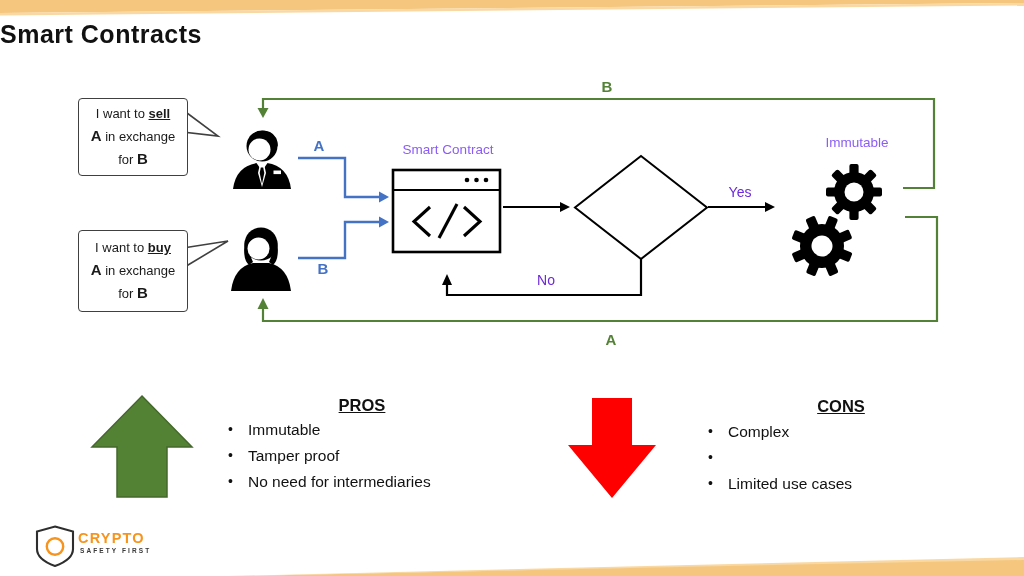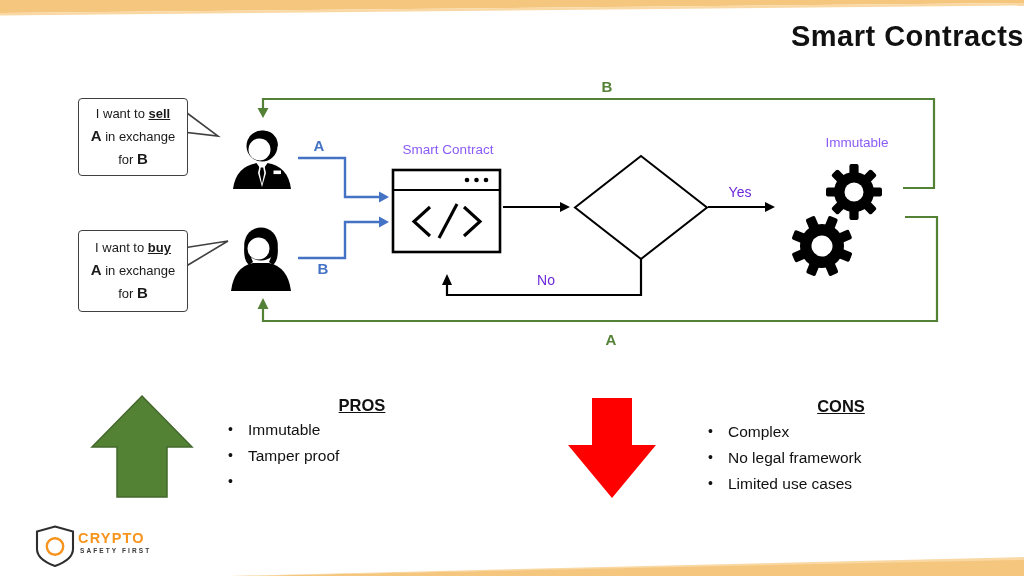--- a/index.html
+++ b/index.html
@@ -6,22 +6,22 @@
   body{
     width:1024px;height:576px;position:relative;overflow:hidden;
     background:#ffffff;
     font-family:"Liberation Sans","DejaVu Sans",sans-serif;
     color:#1a1a1a;
   }
   .abs{position:absolute;}
   .ctr{text-align:center;}
   #title{
     left:0;top:20px;width:1024px;
-    font-size:29px;font-weight:800;letter-spacing:.5px;
-    text-align:right;color:#111;
+    font-size:25px;font-weight:800;letter-spacing:.5px;
+    text-align:left;color:#111;
   }
   .bubble{
     background:#fff;border:1.6px solid #404040;border-radius:4px;
     width:108px;height:76px;
     display:flex;flex-direction:column;justify-content:center;align-items:center;
     font-size:13px;line-height:1.55;z-index:3;
   }
   .bubble .big{font-weight:bold;font-size:15px;}
   .bubble .bu{font-weight:bold;text-decoration:underline;}
   .lbl{font-size:13.5px;color:#8b5cf6;}
@@ -204,32 +204,32 @@
   <div class="row">
       <span class="dot">•</span>
       <span>Immutable</span>
     </div>
   <div class="row">
       <span class="dot">•</span>
       <span>Tamper proof</span>
     </div>
   <div class="row">
       <span class="dot">•</span>
+      <span>No need for intermediaries</span>
     </div>
 </div>
 
 <div class="abs listhead" style="left:791px;top:397px;width:100px;">CONS</div>
 <div class="abs blist" style="left:708px;top:423px;width:280px;">
   <div class="row">
       <span class="dot">•</span>
       <span>Complex</span>
     </div>
   <div class="row">
       <span class="dot">•</span>
-      <span>No legal framework</span>
     </div>
   <div class="row">
       <span class="dot">•</span>
       <span>Limited use cases</span>
     </div>
 </div>
 
 <div class="abs" style="left:49px;top:539px;width:12px;text-align:center;font-size:12px;font-weight:bold;color:#F7941D;">$</div>
 <div id="logo-text-name" class="abs">CRYPTO</div>
 <div id="logo-text-tagline" class="abs">SAFETY FIRST</div>

